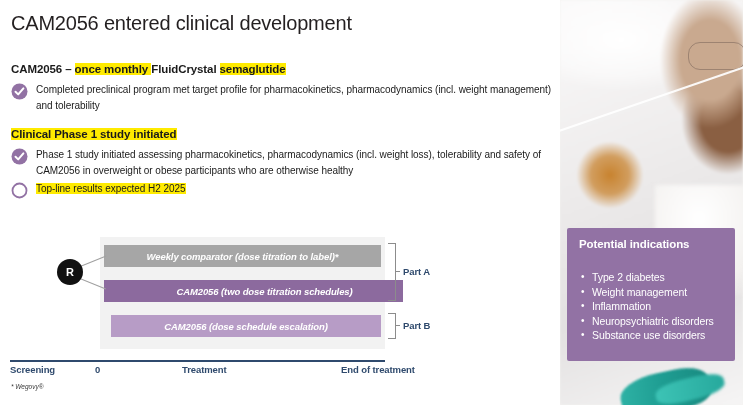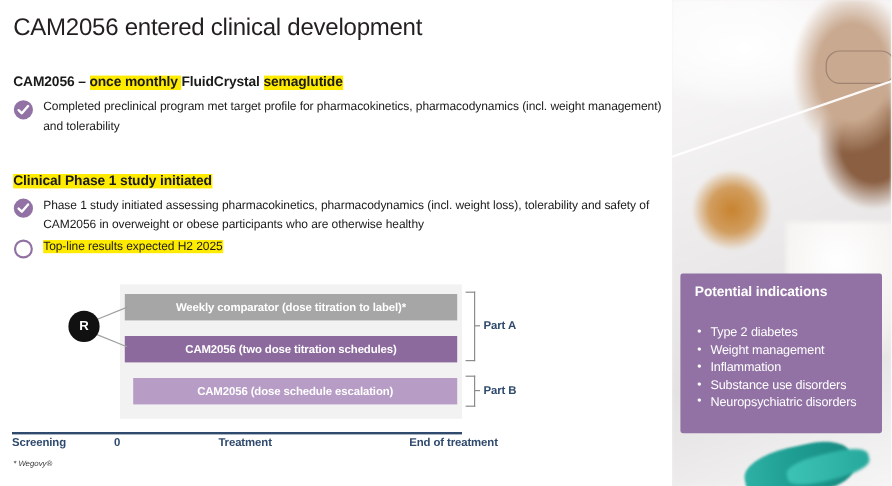--- a/index.html
+++ b/index.html
@@ -36,37 +36,38 @@
     margin-bottom:3px;
   }
   .bullet .ico{
     flex:0 0 17px;width:17px;height:17px;margin-right:8px;margin-top:1px;
   }
   .bullet .txt{
     font-size:10px;line-height:15.5px;color:#1a1a1a;
     letter-spacing:-0.05px;
   }
 
-  .sec2{margin-top:31px;}
+  .sec2{margin-top:14px;}
 
   
   .diagram{position:absolute;left:0px;top:232px;width:500px;height:130px;}
 
   .band{
     position:absolute;left:100px;top:5px;width:285px;height:112px;
     background:#f2f2f2;
   }
   .bar{
     position:absolute;height:22px;
     display:flex;align-items:center;justify-content:center;
     color:#ffffff;font-size:9.5px;font-weight:bold;letter-spacing:-0.1px;
     white-space:nowrap;
+    font-style:italic;
   }
   .bar.b1{left:104px;top:13px;width:277px;background:#a6a6a6;}
-  .bar.b2{left:104px;top:48px;width:277px;background:#8c6a9e;}
+  .bar.b2{left:104px;top:48px;width:277px;background:#8c6a9e;padding-left:22px;}
   .bar.b3{left:111px;top:83px;width:270px;background:#b79cc6;}
 
   .rnode{
     position:absolute;left:57px;top:259px;width:26px;height:26px;border-radius:50%;
     background:#111111;color:#ffffff;font-size:11px;font-weight:bold;
     display:flex;align-items:center;justify-content:center;z-index:4;
   }
   .leader{position:absolute;background:#a0a0a0;height:1px;transform-origin:0 0;z-index:3;}
   .l1{left:80px;top:266px;width:28px;transform:rotate(-22deg);}
   .l2{left:80px;top:278px;width:28px;transform:rotate(22deg);}
@@ -241,18 +242,18 @@
     <div class="ph-glove"></div>
     <div class="ph-glove2"></div>
   </div>
 
   <div class="panel">
     <h3>Potential indications</h3>
     <ul>
       <li>Type 2 diabetes</li>
       <li>Weight management</li>
       <li>Inflammation</li>
+      <li>Neuropsychiatric disorders</li>
       <li>Substance use disorders</li>
-      <li>Neuropsychiatric disorders</li>
     </ul>
   </div>
 
 </div>
 
 </body></html>

